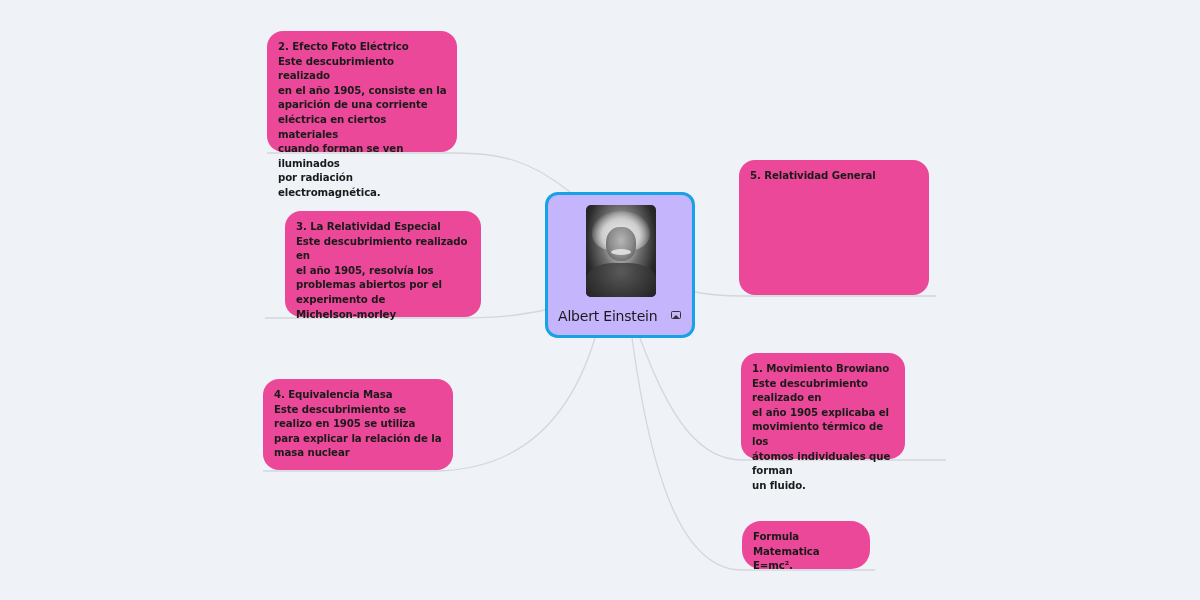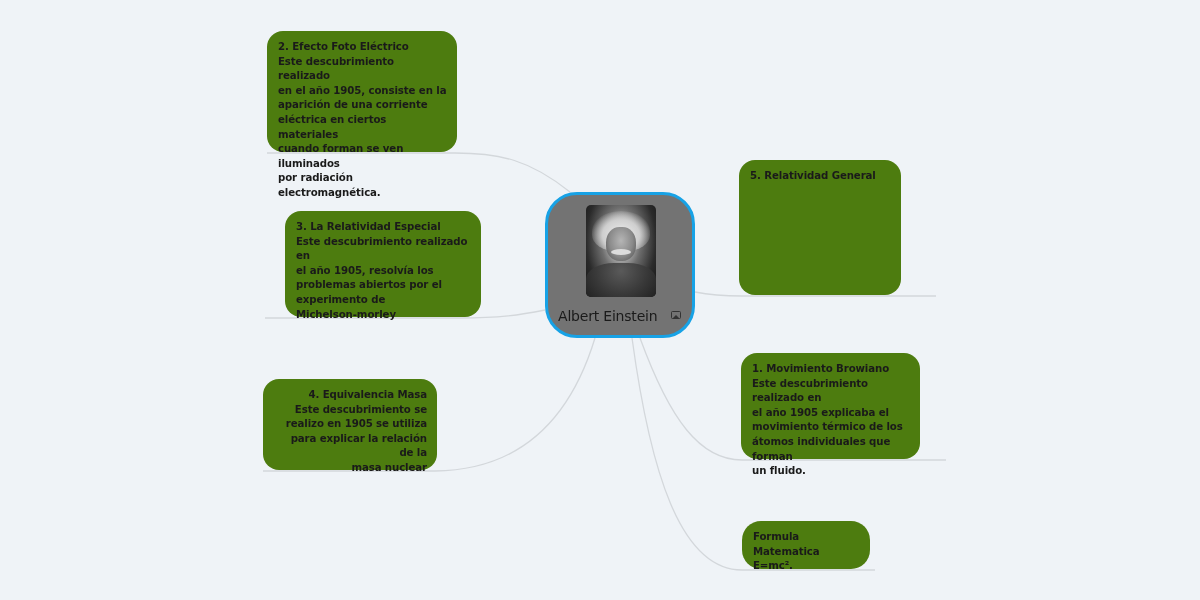--- a/index.html
+++ b/index.html
@@ -3,30 +3,30 @@
 <meta charset="utf-8">
 <style>
   html, body { margin:0; padding:0; }
   body {
     width:1200px; height:600px; overflow:hidden; position:relative;
     background:#eff3f7;
     font-family:"DejaVu Sans", sans-serif;
   }
   svg.links { position:absolute; left:0; top:0; width:1200px; height:600px; pointer-events:none; }
   .node {
-    position:absolute; background:#4d7c0f; border-radius:16px;
+    position:absolute; background:#ec4899; border-radius:16px;
     box-sizing:border-box; padding:9px 10px 8px 11px;
     font-size:10.2px; line-height:14.6px; font-weight:bold; color:#1a1a1a;
     letter-spacing:-0.1px;
   }
   .node .title, .node .body { display:block; white-space:pre-line; }
   .center {
     position:absolute; left:545px; top:192px; width:150px; height:146px;
-    box-sizing:border-box; background:#737373;
-    border:3px solid #17a2e6; border-radius:32px;text-decoration:underline;
+    box-sizing:border-box; background:#c4b5fd;
+    border:3px solid #17a2e6; border-radius:13px;text-decoration:underline;
   }
   .photo {
     position:absolute; left:38px; top:10px; width:70px; height:92px;
     border-radius:5px; overflow:hidden;
     background: radial-gradient(ellipse at 50% 38%, #d8d8d8 0%, #bdbdbd 18%, #6e6e6e 40%, #2b2b2b 70%, #111 100%);
   }
   .photo .hair {
     position:absolute; left:6px; top:6px; width:58px; height:40px; border-radius:50% 50% 40% 40%;
     background:radial-gradient(ellipse at 50% 60%, #efefef 0%, #cfcfcf 45%, rgba(120,120,120,0) 75%);
   }
@@ -87,33 +87,33 @@
 
 <div class="node" style="left:266px; top:211px; width:196px; height:106px;margin-left:19px;">
   <span class="title">3. La Relatividad Especial</span>
   <span class="body">Este descubrimiento realizado en
 el año 1905, resolvía los
 problemas abiertos por el
 experimento de
 Michelson-morley</span>
 </div>
 
-<div class="node" style="left:263px; top:379px; width:174px; height:91px;text-align:right;">
+<div class="node" style="left:263px; top:379px; width:190px; height:91px;">
   <span class="title">4. Equivalencia Masa</span>
   <span class="body">Este descubrimiento se
 realizo en 1905 se utiliza
 para explicar la relación de la
 masa nuclear</span>
 </div>
 
-<div class="node" style="left:739px; top:160px; width:162px; height:135px;">
+<div class="node" style="left:739px; top:160px; width:190px; height:135px;">
   <span class="title">5. Relatividad General</span>
 </div>
 
-<div class="node" style="left:741px; top:353px; width:179px; height:106px;">
+<div class="node" style="left:741px; top:353px; width:164px; height:106px;">
   <span class="title">1. Movimiento Browiano</span>
   <span class="body">Este descubrimiento realizado en
 el año 1905 explicaba el
 movimiento térmico de los
 átomos individuales que forman
 un fluido.</span>
 </div>
 
 <div class="node" style="left:742px; top:521px; width:128px; height:48px;border-radius:19px;">
   <span class="title">Formula Matematica</span>

